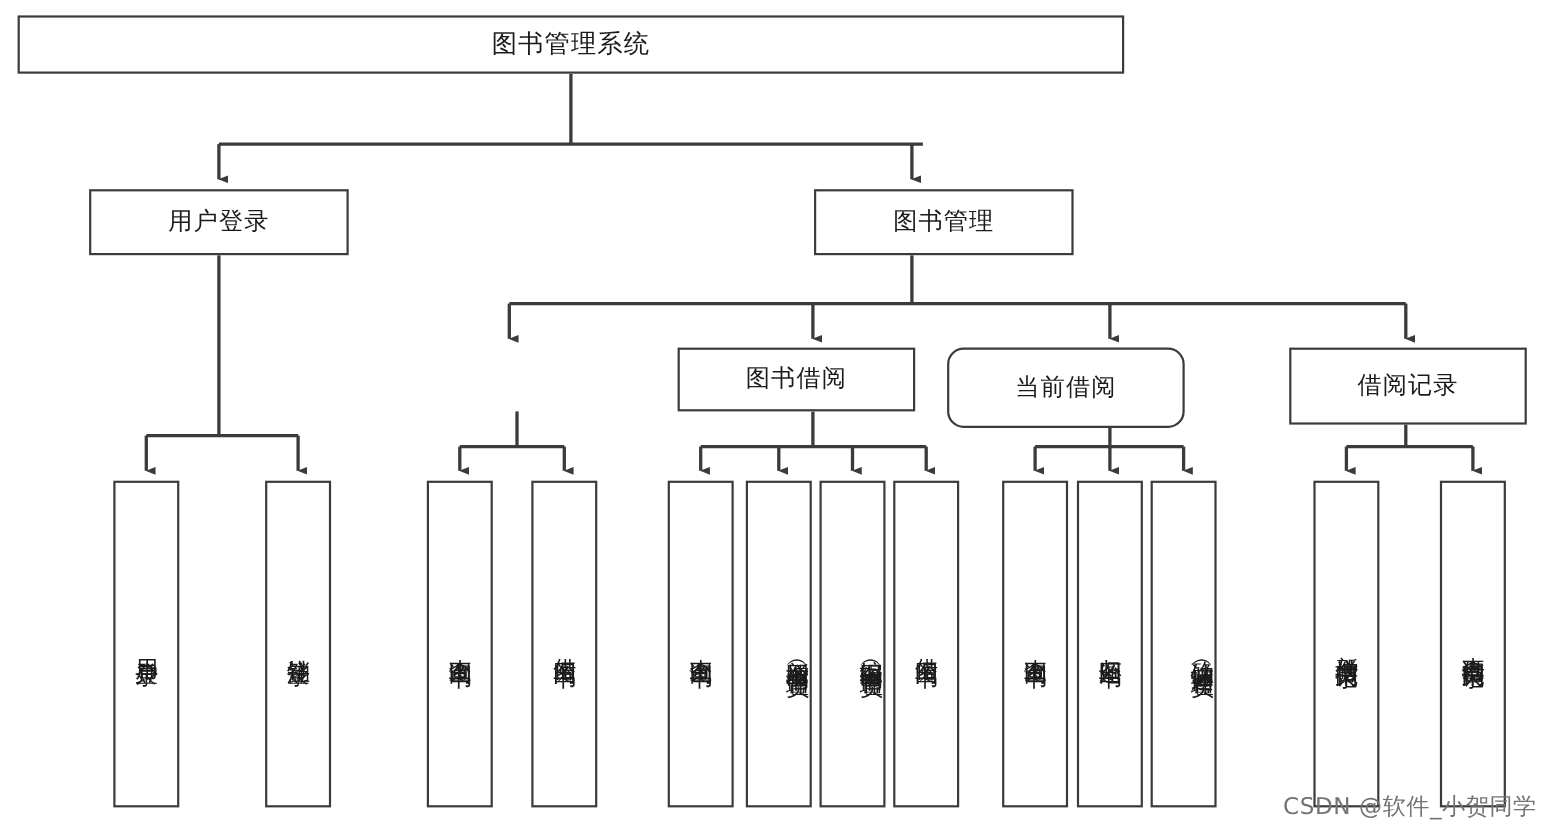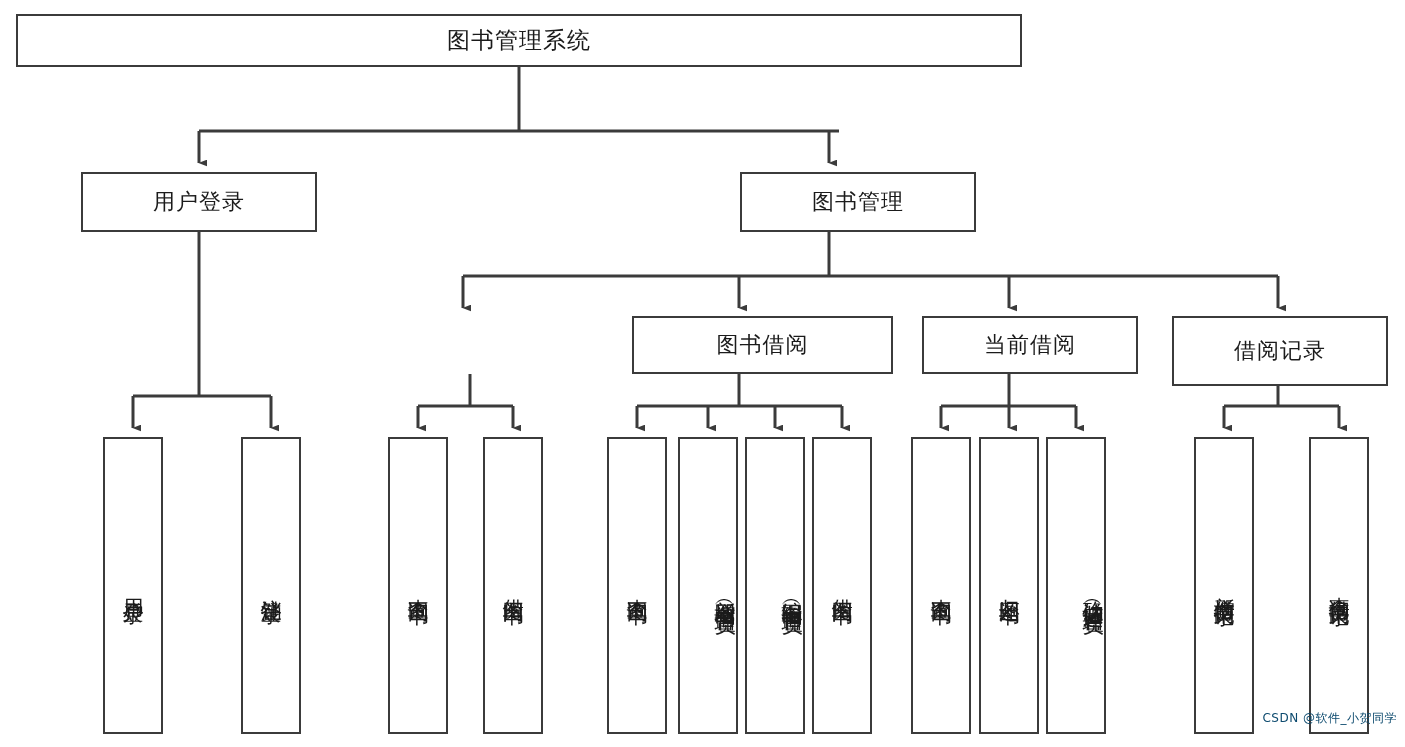--- a/index.html
+++ b/index.html
@@ -55,23 +55,23 @@
     letter-spacing: 2px;
     white-space: nowrap;
   }
   .node.v.center {
     align-items: center;
     padding-top: 0;
   }
   .watermark {
     position: absolute;
     right: 8px;
-    bottom: 20px;
-    font-size: 12px;
-    color: #0c4a6e;
+    bottom: 0;
+    font-size: 21px;
+    color: #737373;
     z-index: 5;
     white-space: nowrap;
     letter-spacing: 0.5px;
   }
 </style>
 </head>
 <body>
 
 <div id="canvas">
 
@@ -123,22 +123,22 @@
       <path d="M1224,406 L1224,428" marker-end="url(#arrowhead)"></path>
       <path d="M1339,406 L1339,428" marker-end="url(#arrowhead)"></path>
     </g>
   </svg>
 
   <div class="node h root" style="left:16px; top:14px; width:1006px; height:53px;">图书管理系统</div>
 
   <div class="node h" style="left:81px; top:172px; width:236px; height:60px;">用户登录</div>
   <div class="node h" style="left:712px; top:172px; width:236px; height:60px;margin-left:28px;">图书管理</div>
 
-  <div class="node h" style="left:632px; top:316px; width:261px; height:58px;">图书借阅</div>
-  <div class="node h" style="left:922px; top:316px; width:216px; height:58px;">当前借阅</div>
+  <div class="node h" style="left:616px; top:316px; width:216px; height:58px;">图书借阅</div>
+  <div class="node h" style="left:861px; top:316px; width:216px; height:73px;border-radius:15px;">当前借阅</div>
   <div class="node h" style="left:1172px; top:316px; width:216px; height:70px;">借阅记录</div>
 
   <div class="node v center" style="left:103px; top:437px; width:60px; height:297px;">用户登录</div>
   <div class="node v center" style="left:241px; top:437px; width:60px; height:297px;">注销登录</div>
 
   <div class="node v center" style="left:388px; top:437px; width:60px; height:297px;">查询图书</div>
   <div class="node v center" style="left:483px; top:437px; width:60px; height:297px;">借阅图书</div>
 
   <div class="node v center" style="left:607px; top:437px; width:60px; height:297px;">查询图书</div>
   <div class="node v" style="left:678px; top:437px; width:60px; height:297px;">新增图书（管理员）</div>

